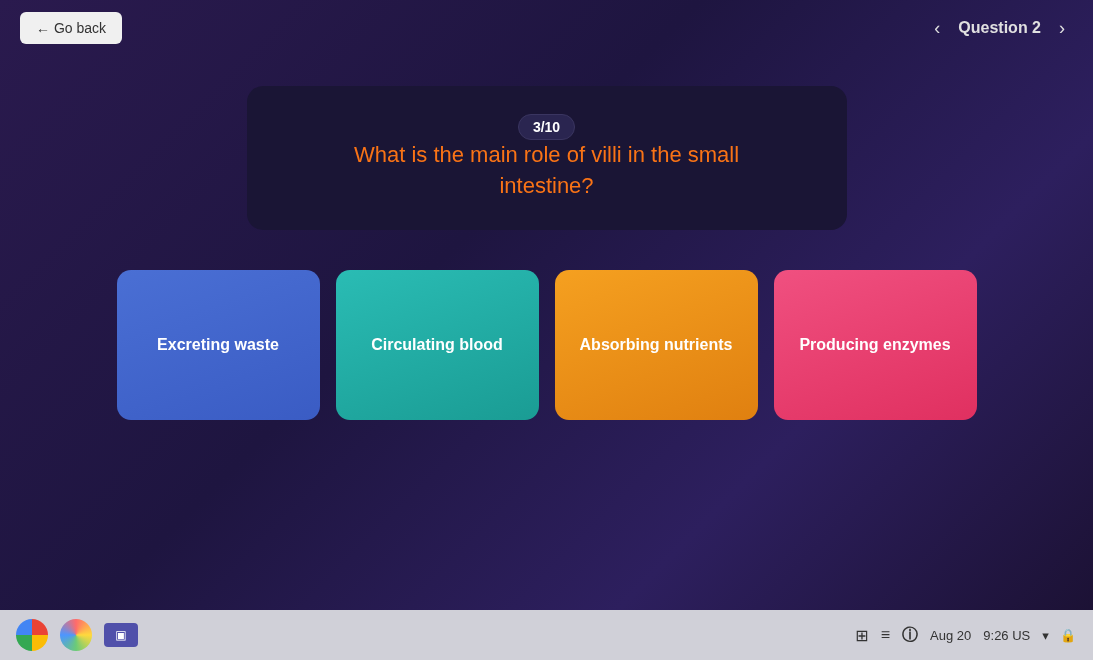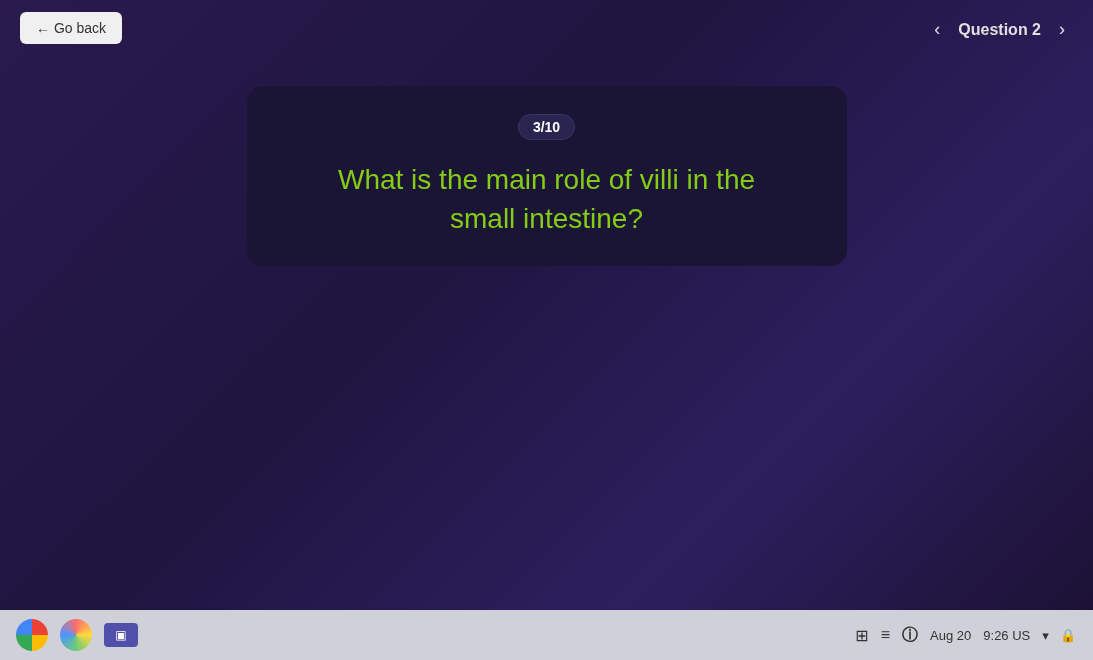--- a/index.html
+++ b/index.html
@@ -10,21 +10,21 @@
       background: linear-gradient(135deg, #2a1a4e 0%, #1e1540 40%, #2d1f5e 70%, #1a1030 100%);
       font-family: 'Segoe UI', Arial, sans-serif;
       overflow: hidden;
       position: relative;
     }
 
     
     .top-bar {
       display: flex;
       justify-content: space-between;
-      align-items: flex-end;
+      align-items: center;
       padding: 12px 20px;
       position: relative;
     }
 
     .go-back-btn {
       background: #f0f0f0;
       color: #333;
       border: none;
       border-radius: 6px;
       padding: 8px 16px;
@@ -74,27 +74,27 @@
     }
 
     .progress-badge {
       background: #2a2550;
       color: #fff;
       border-radius: 20px;
       padding: 4px 14px;
       font-size: 14px;
       font-weight: 600;
       display: inline-block;
-      margin-bottom: 20px;
+      margin-bottom: 0;
       border: 1px solid #3a3560;
     }
 
     .question-text {
-      color: #84cc16;
-      font-size: 28px;
+      color: #f97316;
+      font-size: 22px;
       font-weight: 500;
       line-height: 1.4;
     }
 
     
     .answers-grid {
       display: grid;
       grid-template-columns: repeat(4, 1fr);
       gap: 16px;
       margin-top: 40px;
@@ -186,20 +186,34 @@
     </button>
   </div>
 </div>
 
 <div class="main-content">
   <div class="question-card">
     <div class="progress-badge">3/10</div>
     <div class="question-text">What is the main role of villi in the small intestine?</div>
   </div>
 
+  <div class="answers-grid">
+    <button class="answer-btn answer-blue">
+      <span>Excreting waste</span>
+    </button>
+    <button class="answer-btn answer-teal">
+      <span>Circulating blood</span>
+    </button>
+    <button class="answer-btn answer-orange">
+      <span>Absorbing nutrients</span>
+    </button>
+    <button class="answer-btn answer-pink">
+      <span>Producing enzymes</span>
+    </button>
+  </div>
 </div>
 
 <div class="taskbar">
 
   <div class="taskbar-icon" style="background: conic-gradient(#ea4335 0deg 90deg, #fbbc05 90deg 180deg, #34a853 180deg 270deg, #4285f4 270deg 360deg); border-radius: 50; width:32px; height:32px; border-radius: 50%;"></div>
 
   <div class="taskbar-icon" style="background: conic-gradient(#ff6b6b, #ffd93d, #6bcb77, #4d96ff, #ff6b6b); border-radius: 50%;"></div>
 
   <div style="background:#5050aa; border-radius:4px; width:34px; height:24px; display:flex; align-items:center; justify-content:center; color:white; font-size:12px; cursor:pointer;">▣</div>
 

